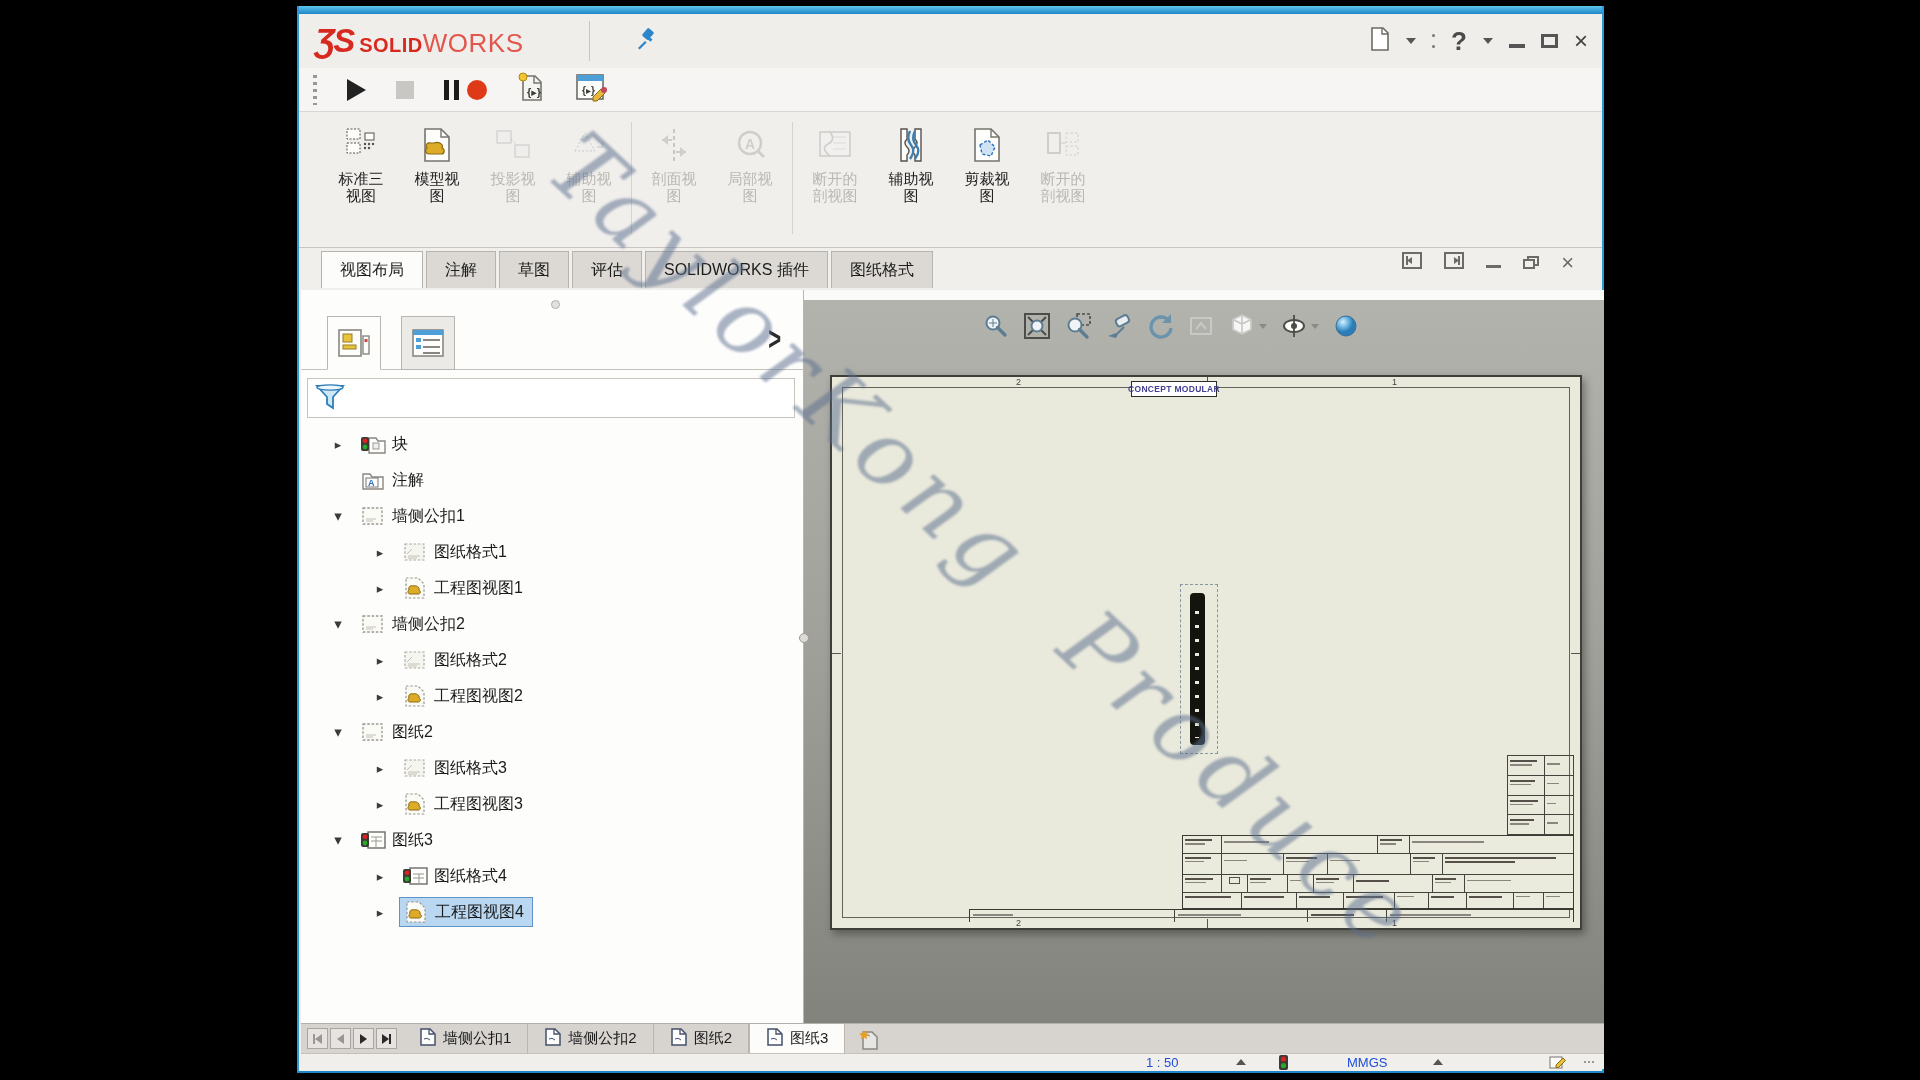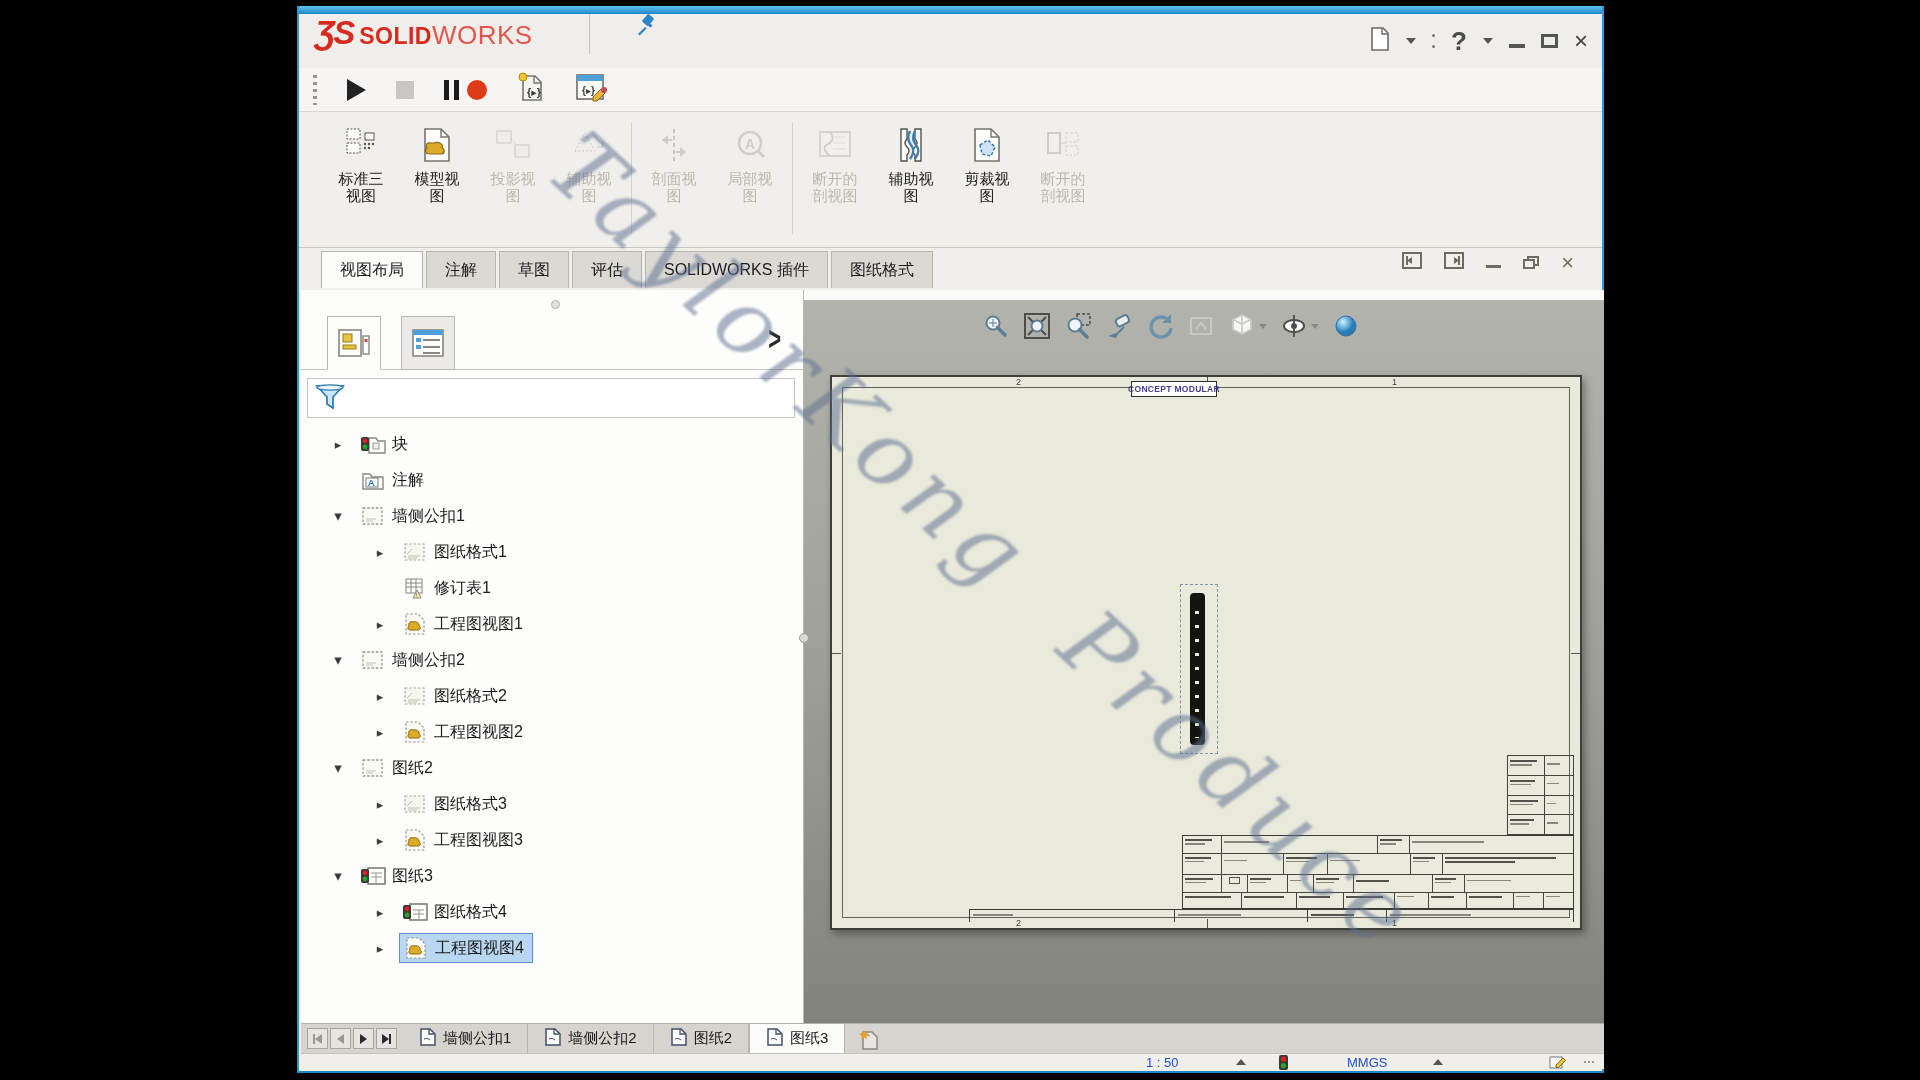--- a/index.html
+++ b/index.html
@@ -6,24 +6,24 @@
     font-family:"Liberation Sans","DejaVu Sans",sans-serif;}
   *{box-sizing:border-box;}
   #stage{position:absolute;left:0;top:0;width:1920px;height:1080px;background:#000;}
 
   
   #win{position:absolute;left:297px;top:6px;width:1307px;height:1067px;background:#f1efec;
     border-left:2px solid #2a9ad6;border-right:2px solid #2a9ad6;border-bottom:2px solid #1f86c8;}
   #win-topbar{height:8px;background:linear-gradient(#5ec4ef,#1f86c8);}
 
   
-  #titlebar{position:relative;height:54px;background:#f0eeeb;display:flex;}
+  #titlebar{position:relative;height:54px;background:#f0eeeb;display:flex;align-items:center;}
   #logo{display:flex;align-items:baseline;padding-left:16px;width:290px;}
   #logo .mark{font-size:33px;font-weight:bold;font-style:italic;color:#d8291f;letter-spacing:-2px;margin-right:6px;}
-  #logo .solid{font-size:23px;font-weight:bold;color:#d8291f;letter-spacing:.5px;}
+  #logo .solid{font-size:20px;font-weight:bold;color:#d8291f;letter-spacing:.5px;}
   #logo .works{font-size:26px;color:#e2574d;letter-spacing:.5px;}
   #logo-sep{width:1px;height:40px;background:#c9c6c2;margin-right:28px;}
   #menubar{display:flex;gap:14px;}
   .menu-item{font-size:17px;color:#1c1c1c;padding:6px 10px;cursor:default;white-space:nowrap;}
   #pin-btn{margin-left:18px;}
   #title-controls{position:absolute;right:14px;top:0;height:54px;display:flex;align-items:center;gap:16px;}
   .tc-glyph{color:#4b4b4b;font-size:21px;line-height:1;}
   .tc-caret{width:0;height:0;border-left:5px solid transparent;border-right:5px solid transparent;border-top:6px solid #555;}
   .tc-dots{display:flex;flex-direction:column;gap:8px;}
   .tc-dots i{width:3px;height:3px;background:#777;border-radius:50%;}
@@ -444,33 +444,20 @@
                 <span class="tree-ic">
                   <svg width="24" height="22" viewBox="0 0 24 22">
                     <rect x="2" y="3" width="19" height="16" fill="#f6f6f0" stroke="#aaa79f" stroke-width="1.2" stroke-dasharray="2.5 1.8"></rect>
                     <path d="M4 13l5-5M5 15h12M5 17h9" stroke="#c2beb6"></path>
                   </svg>
                 </span>
                 <span>图纸格式1</span>
               </span>
             </div>
             <div class="tree-row" style="padding-left: 98px;">
-              <span class="tree-sel">
-                <span class="tree-ic">
-                  <svg width="24" height="22" viewBox="0 0 24 22">
-                    <rect x="3" y="2" width="16" height="14" fill="#fdfdfb" stroke="#8a8781"></rect>
-                    <path d="M3 6h16M3 10h16M8 2v14M13 2v14" stroke="#8a8781"></path>
-                    <path d="M10 21l4-8 4 8z" fill="#f4e6b0" stroke="#8a8781"></path>
-                    <text x="12.8" y="20" font-size="6" fill="#555">!</text>
-                  </svg>
-                </span>
-                <span>修订表1</span>
-              </span>
-            </div>
-            <div class="tree-row" style="padding-left: 98px;">
               <span class="tree-arrow" style="left: 72px;">▸</span>
               <span class="tree-sel">
                 <span class="tree-ic">
                   <svg width="24" height="24" viewBox="0 0 24 24">
                     <path d="M3 2h12l6 6v14H3z" fill="#fbfbf6" stroke="#9a968f" stroke-width="1.2" stroke-dasharray="2.5 1.8"></path>
                     <path d="M10 10c-3-1-5 1-4 4-2 1-1 4 1 4h8c3 0 3-3 1-4 1-3-3-5-6-4z" fill="#ddab28" stroke="#8a6a10"></path>
                   </svg>
                 </span>
                 <span>工程图视图1</span>
               </span>

